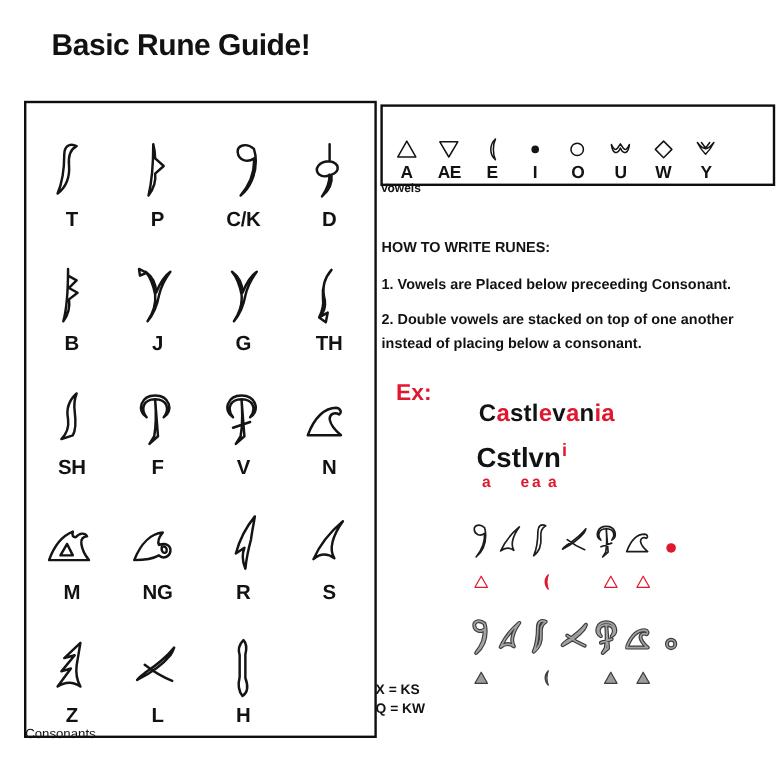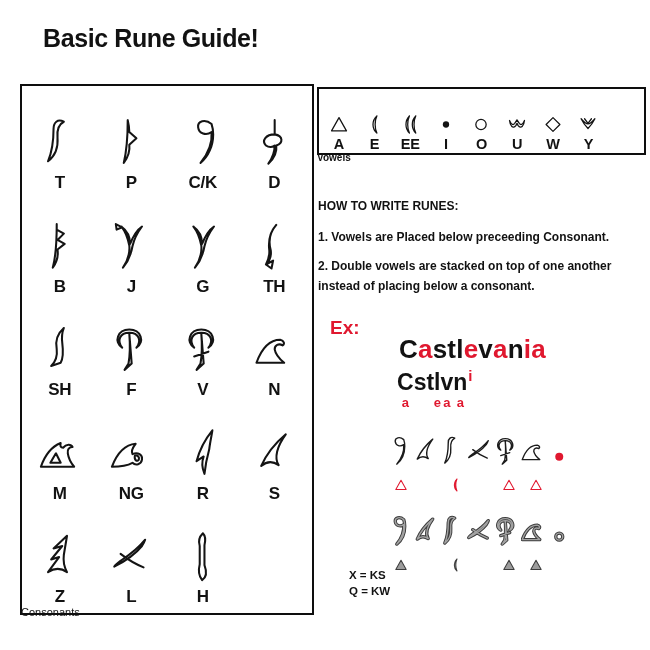--- a/index.html
+++ b/index.html
@@ -39,21 +39,21 @@
   .vlabel{font-size:14.5px;font-weight:bold;letter-spacing:-0.3px;}
   #vowLabel{left:317px;top:152px;font-size:10px;font-weight:bold;}
 
   
   #howto{left:318px;top:199px;font-size:12px;font-weight:bold;}
   #step1{left:318px;top:230px;font-size:12px;font-weight:bold;text-align:right;}
   #step2{left:318px;top:257px;width:336px;font-size:12px;font-weight:bold;line-height:1.65;}
   #exLabel{left:330px;top:317px;font-size:19px;font-weight:bold;color:var(--red);}
 
   
-  #word{left:399px;top:334px;font-size:26px;font-weight:bold;letter-spacing:0.2px;white-space:nowrap;}
+  #word{left:399px;top:334px;font-size:20px;font-weight:bold;letter-spacing:0.2px;white-space:nowrap;}
   #word .k{color:var(--ink);}
   #word .r{color:var(--red);}
   #compact{left:397px;top:367px;font-size:23px;font-weight:bold;white-space:nowrap;}
   .cl{display:inline-block;position:relative;}
   .cl .below{
     position:absolute;left:50%;transform:translateX(-50%);top:26px;
     font-size:13px;font-weight:bold;color:var(--red);
   }
   #compact .trail{font-size:15px;font-weight:bold;color:var(--red);vertical-align:9px;margin-left:1px;}
 
@@ -64,21 +64,21 @@
   .rcell{display:flex;flex-direction:column;align-items:center;width:27px;}
   .cons-svg{width:30px;height:50px;display:block;}
   .vow-svg{width:22px;height:16px;display:block;margin-top:4px;}
 
   
   #seqRed{--c-s:#1c1c1c;--c-w:2.8;--v-s:var(--red);--v-w:2.6;--dot-f:var(--red);--cres-f:var(--red);}
   #seqGray{--v-s:var(--gdark);--v-w:2.6;--tri-f:var(--gfill);--cres-f:var(--gfill);--dot-f:var(--gfill);}
   #seqGray use.u1{--c-s:var(--gdark);--c-w:6.6;}
   #seqGray use.u2{--c-s:#a2a2a2;--c-w:2.8;}
 
-  #notes{left:313px;top:568px;font-size:11.5px;font-weight:bold;line-height:1.35;padding-left:36px;}
+  #notes{left:313px;top:568px;font-size:11.5px;font-weight:bold;line-height:1.35;}
   .defs-svg{position:absolute;width:0;height:0;overflow:hidden;}
 </style>
 </head>
 <body>
 
 <svg class="defs-svg" aria-hidden="true">
   <defs>
 
     <symbol id="rune-t" viewBox="0 0 60 70">
         <path style="fill:none;stroke:var(--c-s,#141414);stroke-width:var(--c-w,2.6);stroke-linejoin:round;stroke-linecap:round" d="M37 9 C29 5 24 10 24 18 C24 32 23 45 17 59 C26 52 30 42 29 29 C28 18 31 12 37 9 Z"></path>
@@ -320,34 +320,34 @@
 
 <div id="vowBox" class="abs">
 
     <div class="vcell">
       <svg viewBox="0 0 40 40" preserveAspectRatio="xMidYMax meet">
         <use href="#rune-va"></use>
       </svg>
       <div class="vlabel">A</div>
     </div>
 
+    <div class="vcell">
+      <svg viewBox="0 0 40 40" preserveAspectRatio="xMidYMax meet">
+        <use href="#rune-vae"></use>
+      </svg>
+      <div class="vlabel">AE</div>
+    </div>
 
     <div class="vcell">
       <svg viewBox="0 0 40 40" preserveAspectRatio="xMidYMax meet">
         <use href="#rune-ve"></use>
       </svg>
       <div class="vlabel">E</div>
     </div>
 
-    <div class="vcell">
-      <svg viewBox="0 0 40 40" preserveAspectRatio="xMidYMax meet">
-        <use href="#rune-vee"></use>
-      </svg>
-      <div class="vlabel">EE</div>
-    </div>
 
     <div class="vcell">
       <svg viewBox="0 0 40 40" preserveAspectRatio="xMidYMax meet">
         <use href="#rune-vi"></use>
       </svg>
       <div class="vlabel">I</div>
     </div>
 
     <div class="vcell">
       <svg viewBox="0 0 40 40" preserveAspectRatio="xMidYMax meet">

